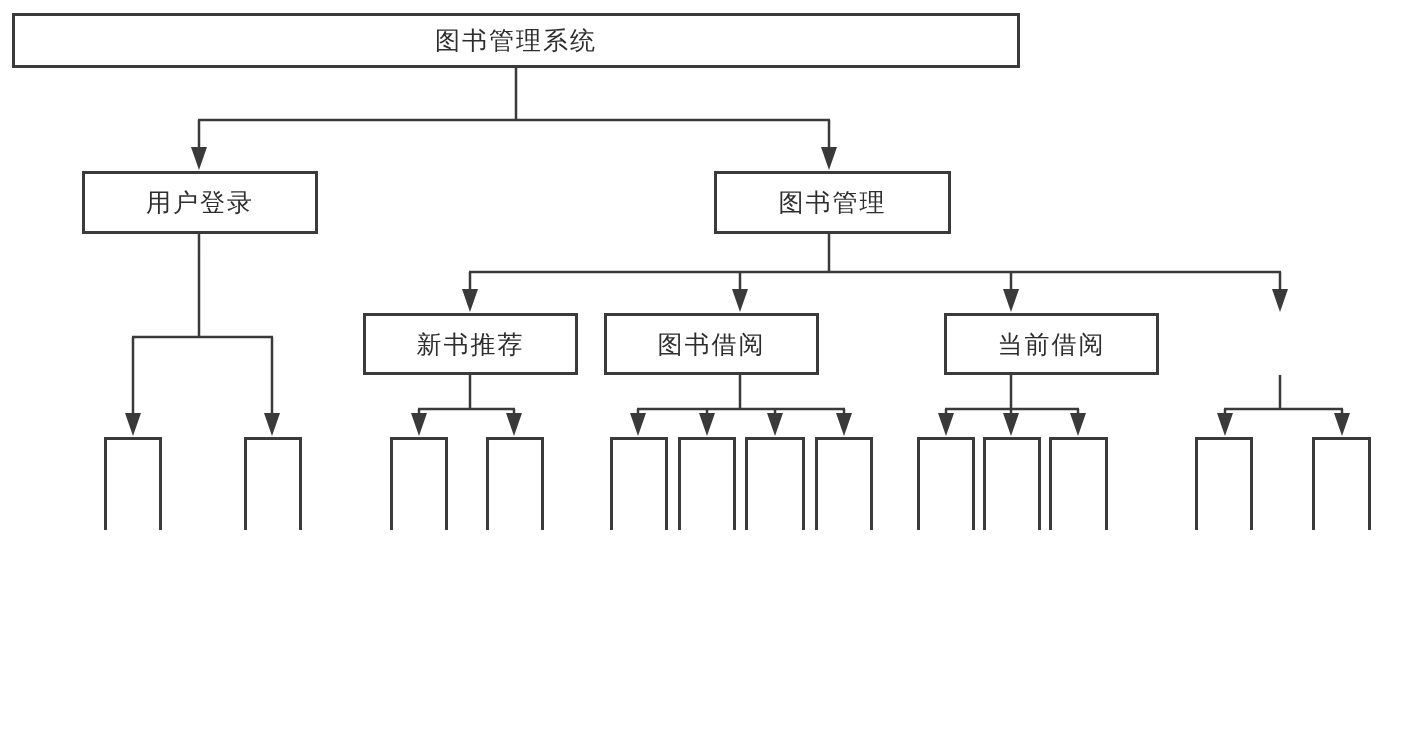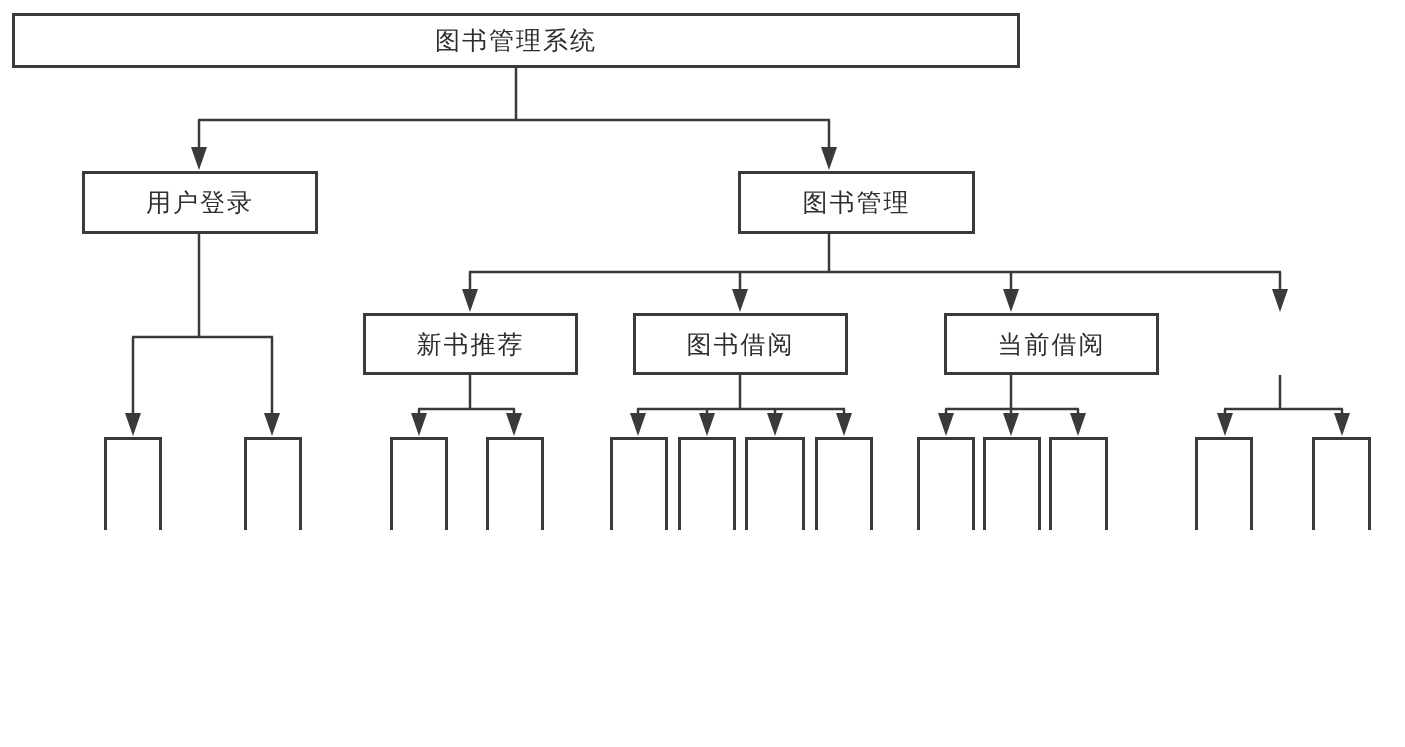--- a/index.html
+++ b/index.html
@@ -26,21 +26,21 @@
     display: flex;
     align-items: center;
     justify-content: center;
     color: #2e2e2e;
     font-size: 25px;
     letter-spacing: 2px;
     line-height: 1;
   }
   .node.root  { left: 12px;  top: 13px;  width: 1008px; height: 55px; }
   .node.l2a   { left: 82px;  top: 171px; width: 236px;  height: 63px; }
-  .node.l2b   { left: 738px; top: 171px; width: 237px;  height: 63px; align-items: center; }
+  .node.l2b   { left: 714px; top: 171px; width: 237px;  height: 63px; align-items: center; }
   .node.l3    { top: 313px;  width: 215px; height: 62px; justify-content: center; }
   .node.leaf  { top: 437px;  width: 58px;  height: 298px; }
   .leaf .vtext {
     writing-mode: vertical-rl;
     text-orientation: mixed;
     letter-spacing: 3px;
     font-size: 25px;
     white-space: nowrap;
   }
   .watermark {
@@ -106,21 +106,21 @@
   <div class="node l2a">
     <span>用户登录</span>
   </div>
   <div class="node l2b">
     <span>图书管理</span>
   </div>
 
   <div class="node l3" style="left:363px">
     <span>新书推荐</span>
   </div>
-  <div class="node l3" style="left:633px">
+  <div class="node l3" style="left:604px">
     <span>图书借阅</span>
   </div>
   <div class="node l3" style="left:944px">
     <span>当前借阅</span>
   </div>
 
   <div class="node leaf" style="left:104px">
     <span class="vtext">用户登录</span>
   </div>
   <div class="node leaf" style="left:244px">

